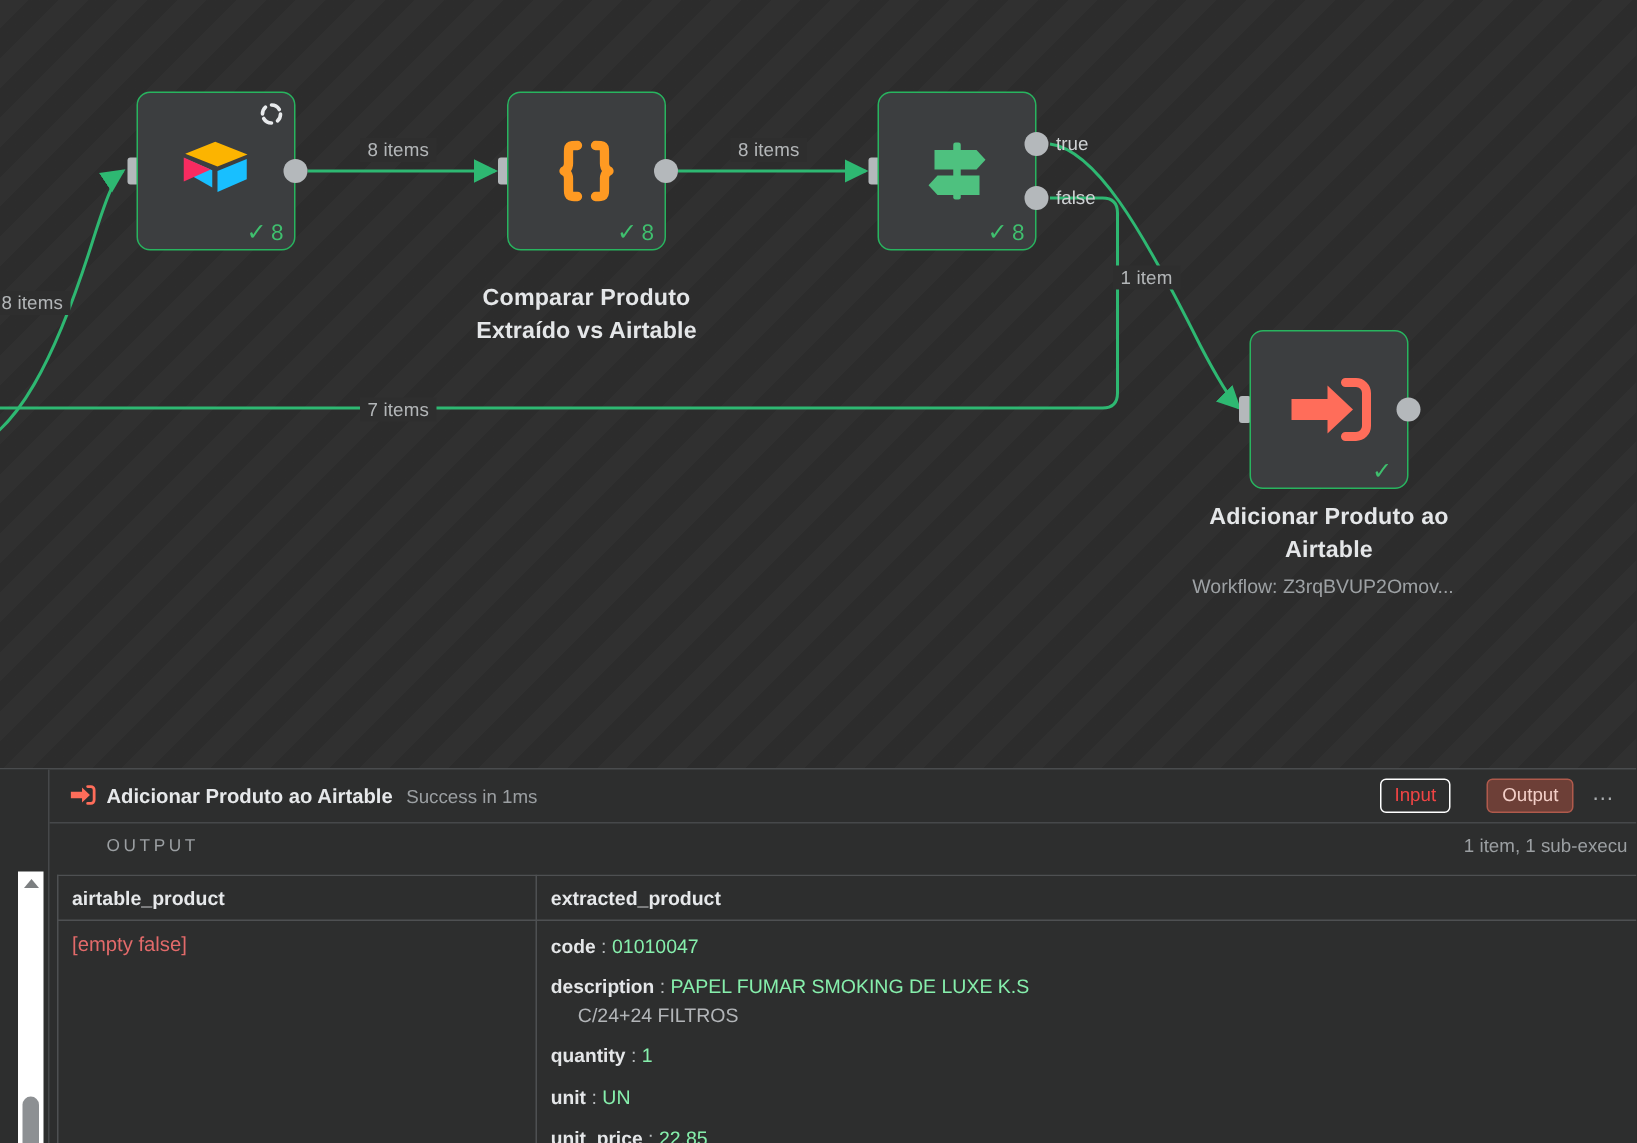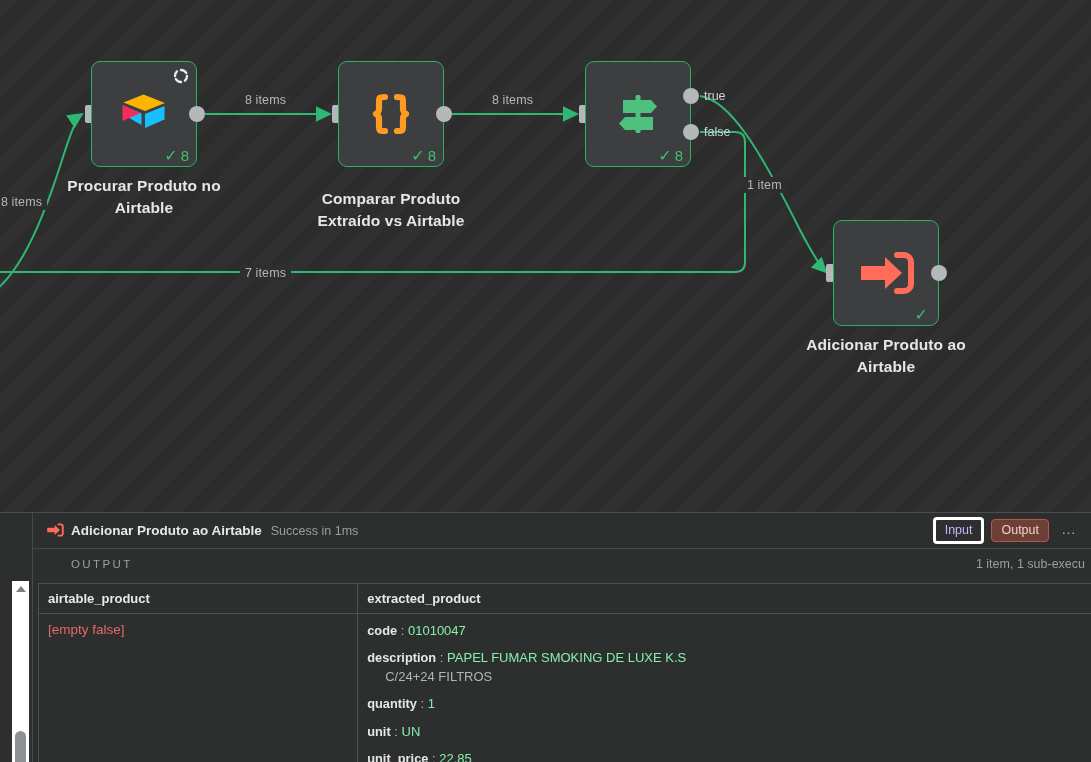--- a/index.html
+++ b/index.html
@@ -123,23 +123,23 @@
   .head-spacer { flex: 1 1 auto; }
 
   .seg-btn {
     font-size: 12.5px;
     padding: 3px 9px 4px;
     border-radius: 4px;
     cursor: pointer;
     font-family: "Liberation Sans", sans-serif;
   }
   .seg-input {
-    color: #c4b5fd; background: transparent;
-    border: 3px solid #ffffff;
-    margin-right: 7px;
+    color: #ef4444; background: transparent;
+    border: 1px solid #ffffff;
+    margin-right: 24px;
   }
   .seg-output {
     color: #f3cfc8; background: #6d3f37;
     border: 1px solid #b05a4c;
   }
   .dots-btn {
     margin-left: 10px; color: #a9adaf; font-size: 15px;
     letter-spacing: 1px; cursor: pointer; line-height: 1;
     padding: 0 2px 4px;
   }
@@ -256,21 +256,20 @@
             <path d="M2 8 A6 6 0 0 1 4 3.4"></path>
           </g>
         </svg>
       </span>
       <span class="run-badge">
         <span class="chk">✓</span>
         <span>8</span>
       </span>
     </div>
     <div class="out-dot" style="left:189px; top:106px;"></div>
-    <div class="node-title" style="left:44px; top:175px;">Procurar Produto no Airtable</div>
 
     <div class="in-port" style="left:332px; top:105px;"></div>
     <div class="node" style="left:338px; top:61px;">
       <span class="node-icon">
         <svg width="56" height="56" viewBox="0 0 56 56">
           <g stroke="#FF9A22" stroke-width="6.2" fill="none" stroke-linecap="round" stroke-linejoin="round">
             <path d="M22 11 C16 11 16 11 16 17 L16 23 C16 27 13 28 13 28 C13 28 16 29 16 33 L16 39 C16 45 16 45 22 45"></path>
             <path d="M34 11 C40 11 40 11 40 17 L40 23 C40 27 43 28 43 28 C43 28 40 29 40 33 L40 39 C40 45 40 45 34 45"></path>
           </g>
         </svg>
@@ -310,20 +309,21 @@
           <path d="M40 7 L47 7 A7 7 0 0 1 54 14 L54 36 A7 7 0 0 1 47 43 L40 43" stroke="#FF6D5A" stroke-width="6" fill="none" stroke-linecap="round"></path>
         </svg>
       </span>
       <span class="run-badge">
         <span class="chk">✓</span>
         <span></span>
       </span>
     </div>
     <div class="out-dot" style="left:931px; top:265px;"></div>
     <div class="node-title" style="left:786px; top:334px;">Adicionar Produto ao Airtable</div>
+    <div class="node-sub" style="left:752px; top:382px;">Workflow: Z3rqBVUP2Omov...</div>
 
   </div>
 
   <div id="panel">
 
     <div id="panel-rail"></div>
 
     <div id="panel-head">
       <span class="head-ico">
         <svg width="18" height="16" viewBox="0 0 58 50">

